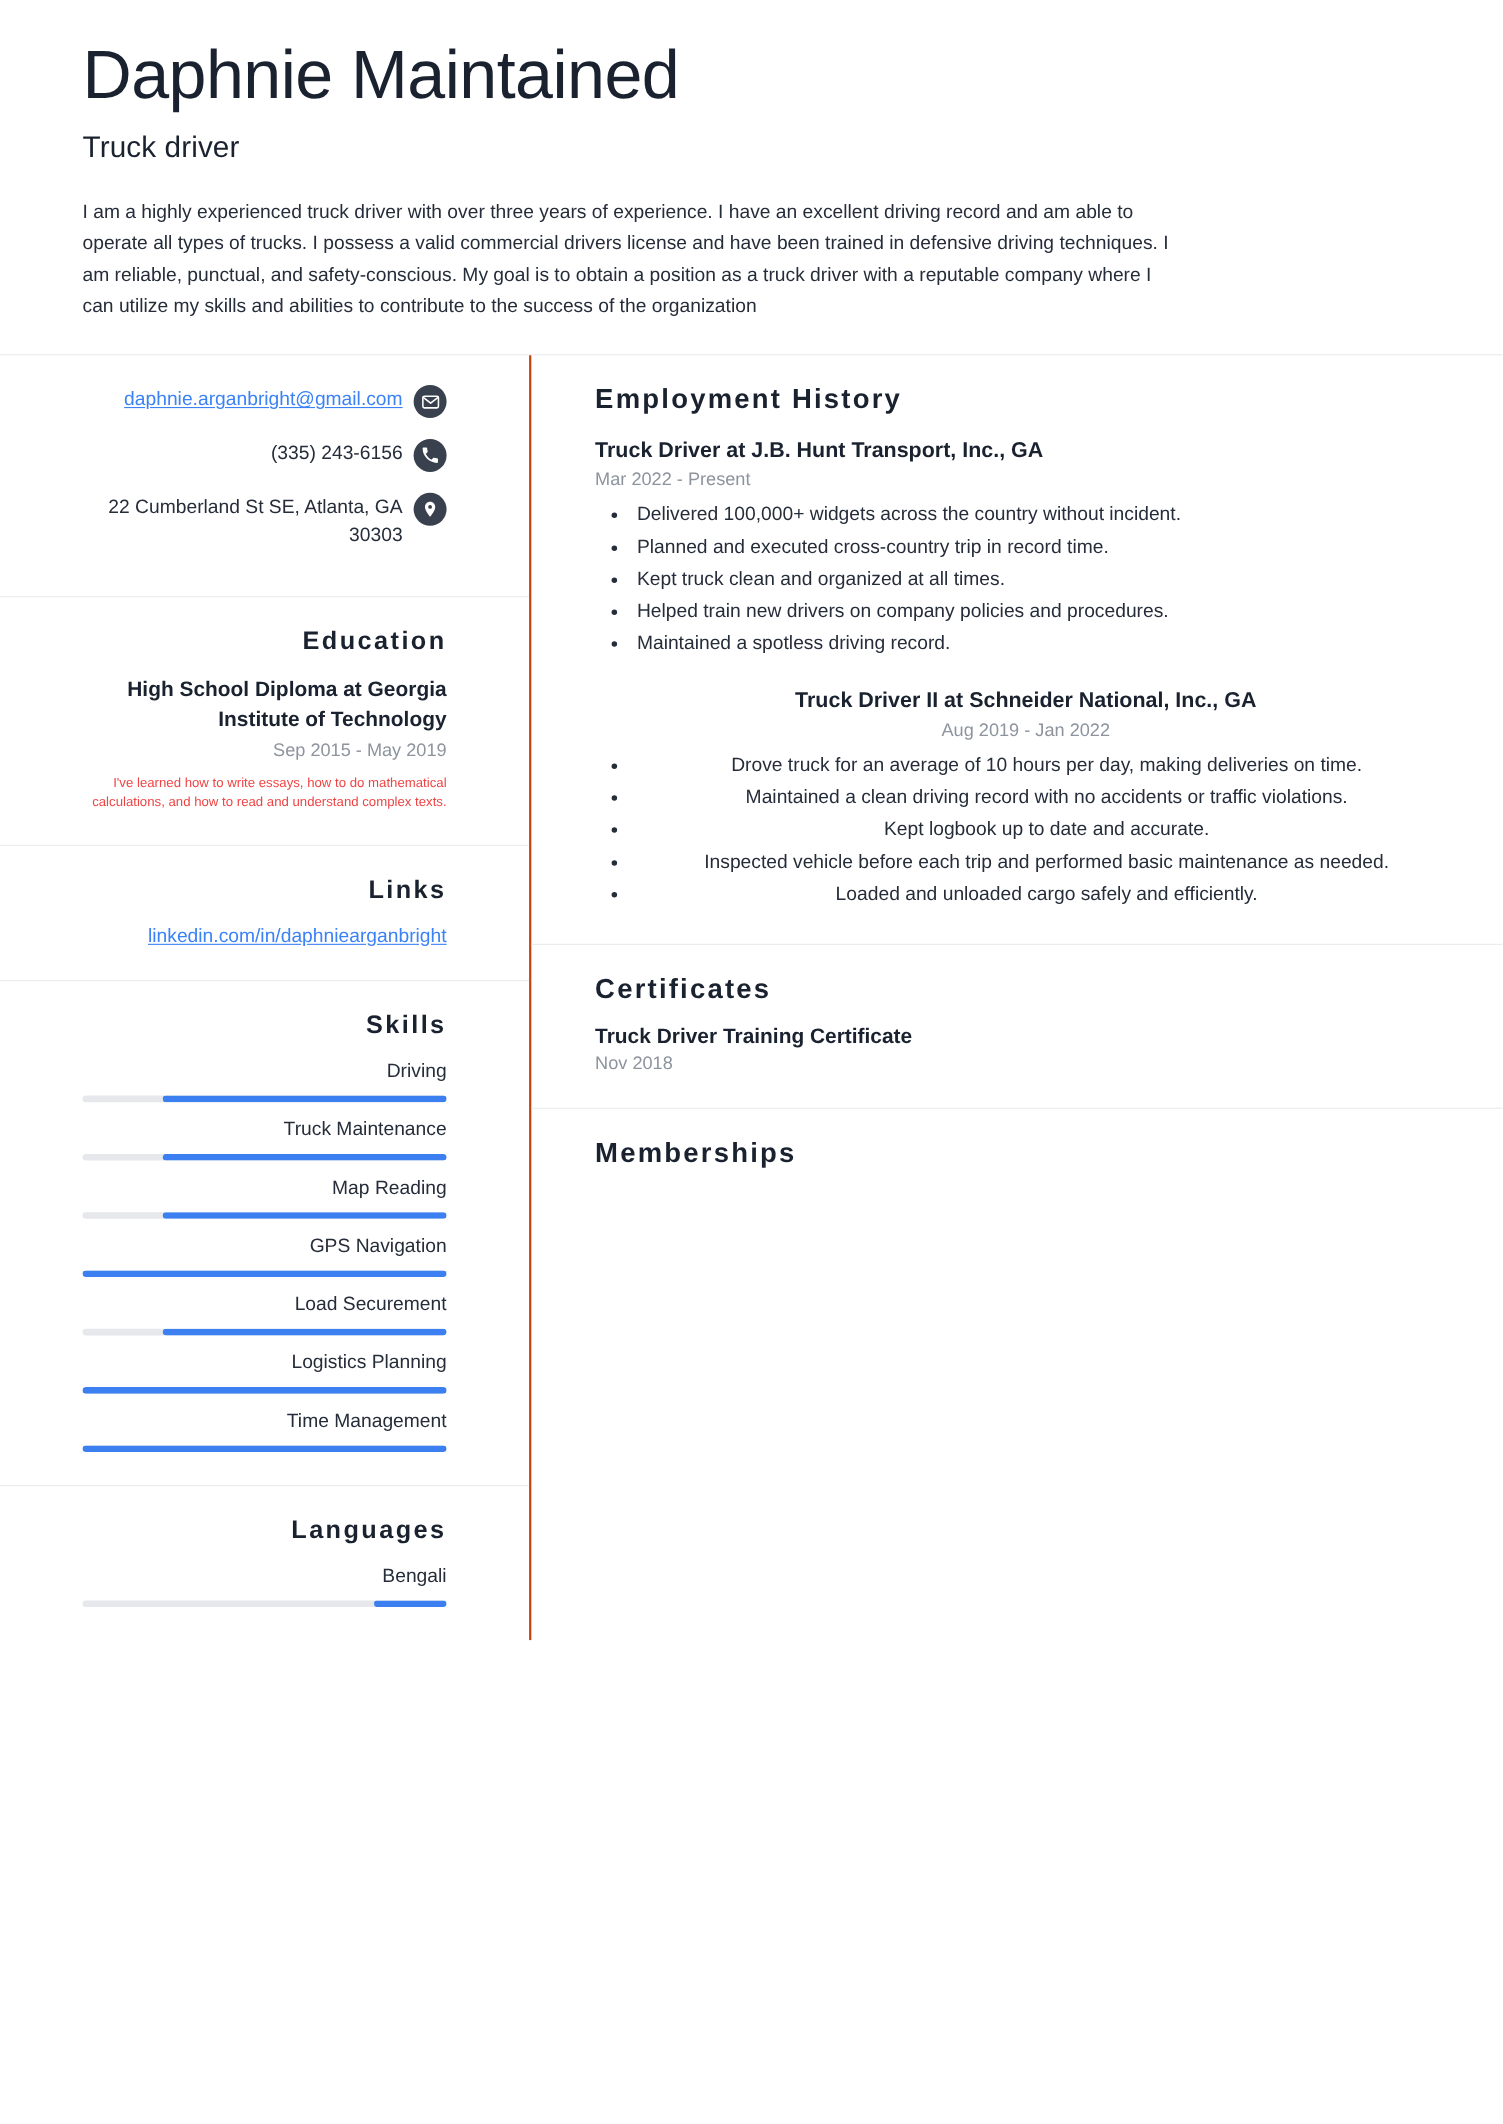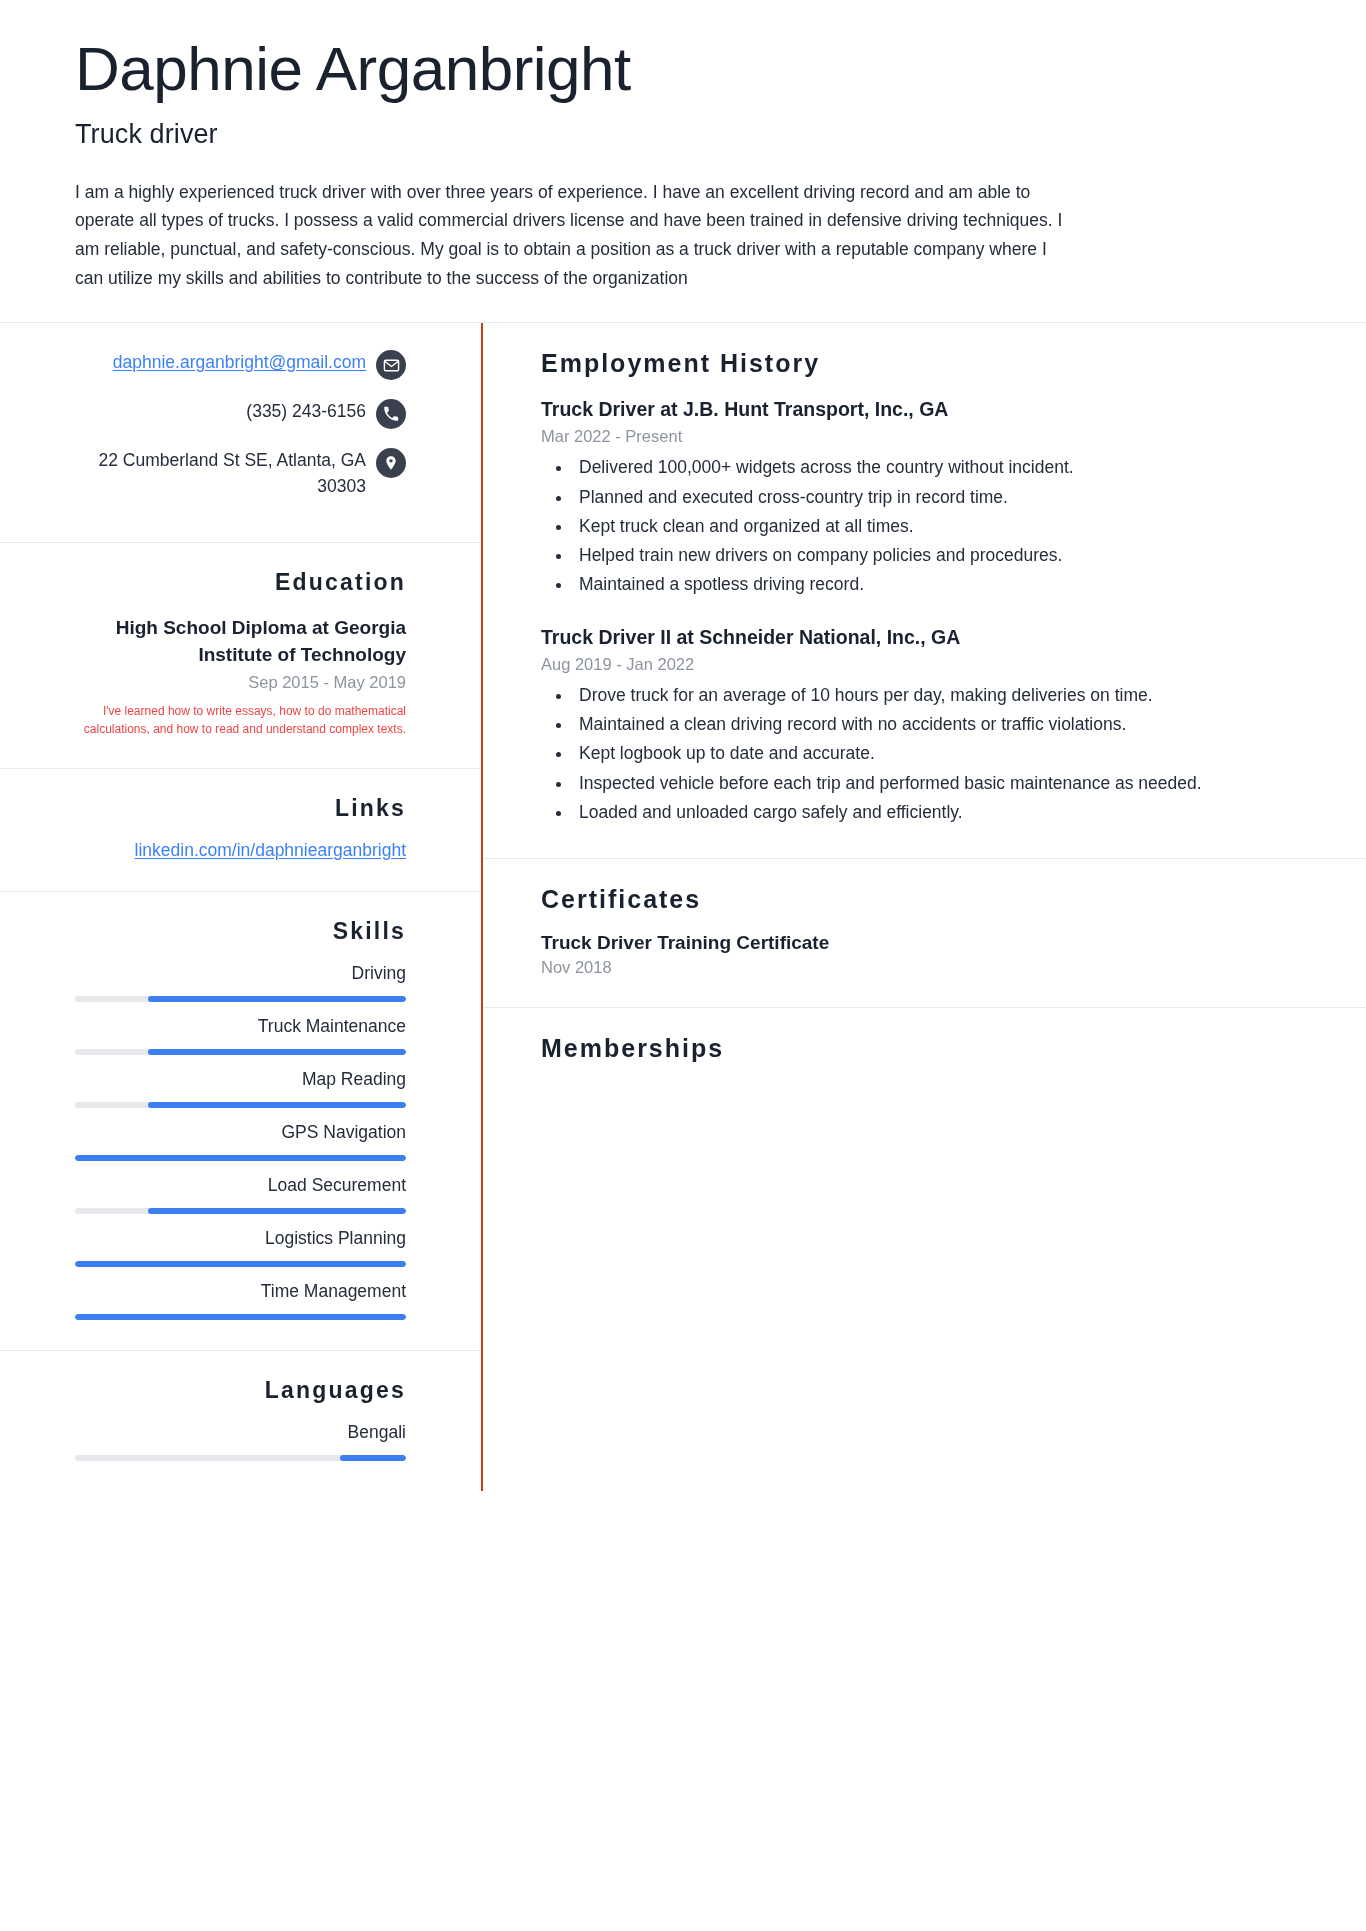--- a/index.html
+++ b/index.html
@@ -169,21 +169,21 @@
   }
   .rblock.no-border { border-bottom: none; }
   .rsection-title {
     font-size: 25px;
     font-weight: 700;
     letter-spacing: 2px;
     color: #1a2230;
     margin-bottom: 18px;
   }
   .job { margin-bottom: 26px; }
-  .job:last-child { margin-bottom: 0; }
+  .job:last-child { margin-bottom: 0; text-align: center; }
   .job-head {
     font-size: 19.5px;
     font-weight: 700;
     color: #1a2230;
     line-height: 1.4;
   }
   .job-date {
     font-size: 16.5px;
     color: #8d949e;
     margin-top: 4px;
@@ -218,21 +218,21 @@
     margin-bottom: 20px;
   }
   .member:last-child { margin-bottom: 0; }
 </style>
 </head>
 <body>
 
 <div class="page">
 
   <div class="header">
-    <div class="full-name">Daphnie Arganbright</div>
+    <div class="full-name">Daphnie Maintained</div>
     <div class="job-title">Truck driver</div>
     <div class="summary">I am a highly experienced truck driver with over three years of experience. I have an excellent driving record and am able to operate all types of trucks. I possess a valid commercial drivers license and have been trained in defensive driving techniques. I am reliable, punctual, and safety-conscious. My goal is to obtain a position as a truck driver with a reputable company where I can utilize my skills and abilities to contribute to the success of the organization</div>
   </div>
   <div class="hrule"></div>
 
   <div class="body">
 
     <div class="left-col">
 
       <div class="lblock">

